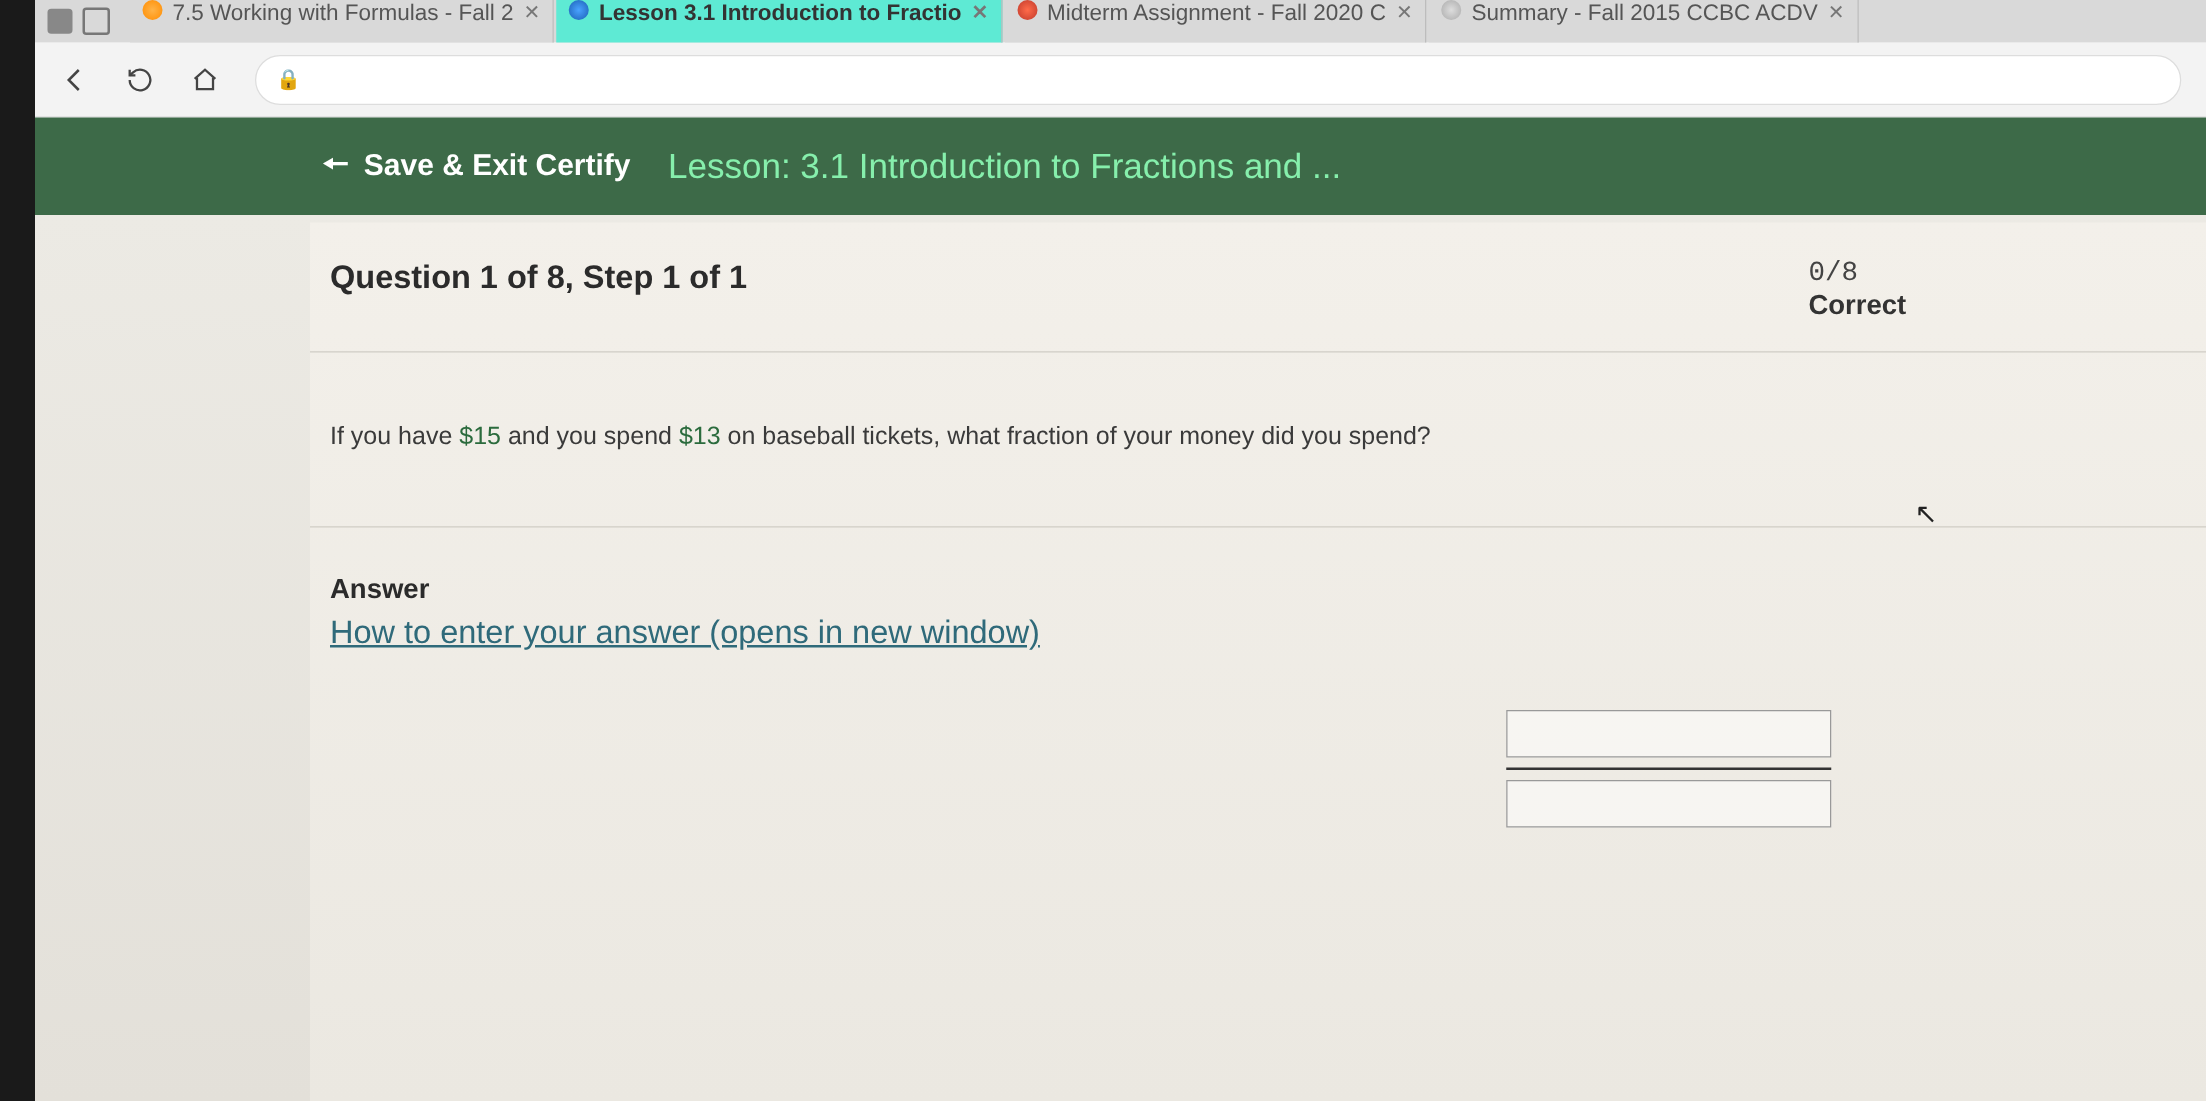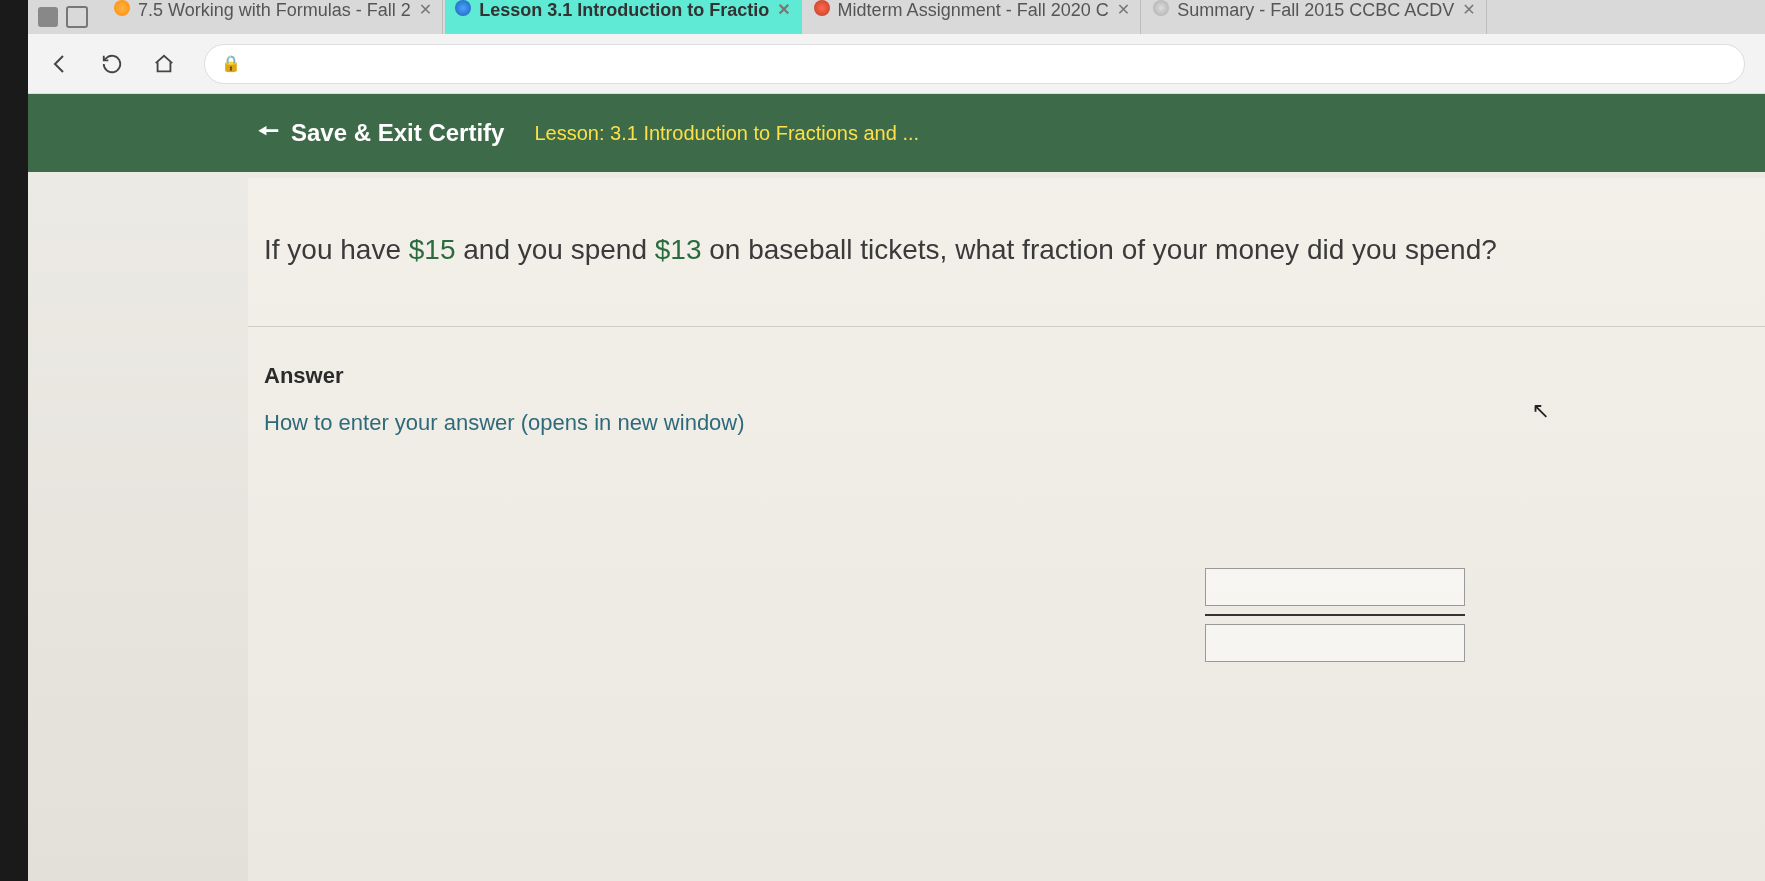--- a/index.html
+++ b/index.html
@@ -108,21 +108,21 @@
     padding-left: 230px;
     gap: 30px;
     color: #fff;
   }
   .save-exit {
     display: flex; align-items: center; gap: 12px;
     font-size: 24px; font-weight: 600;
     cursor: pointer;
   }
   .save-exit .arrow { font-size: 24px; }
-  .lesson-title { font-size: 20px; color: #fde047; }
+  .lesson-title { font-size: 28px; color: #86efac; }
   
   .content-wrap {
     background: linear-gradient(#eceae4,#e3e0d9);
     padding-top: 6px;
     height: calc(100% - 34px - 60px - 78px);
   }
   .card {
     margin-left: 220px;
     margin-right: 0;
     background: linear-gradient(180deg,#f3f0ea 0%, #ebe8e1 100%);
@@ -149,37 +149,38 @@
     margin-right: 200px;
   }
   .q-right .label {
     font-family: "Segoe UI", Arial, sans-serif;
     font-weight: 700;
     font-size: 22px;
     color: #333;
   }
   .q-body {
     padding: 56px 40px 60px 16px;
-    font-size: 28px;
+    font-size: 20px;
     color: #3a3a3a;
     border-bottom: 1px solid #d0cdc5;
   }
   .q-body .money { color: #2b6b3d; }
   .ans-section {
     padding: 36px 40px 60px 16px;
   }
   .ans-title {
     font-size: 22px;
     font-weight: 700;
     color: #2b2b2b;
-    margin-bottom: 21px;
+    margin-bottom: 6px;
   }
   .ans-link {
-    font-size: 22px;
+    font-size: 26px;
     color: #2f6a7a;
+    text-decoration: underline;
     cursor: pointer;
   }
   .fraction-box {
     position: absolute;
     right: 300px;
     top: 390px;
     width: 260px;
   }
   .fraction-box input {
     width: 100%;
@@ -261,20 +262,27 @@
     <div class="save-exit">
       <span class="arrow">🠔</span>
       <span>Save &amp; Exit Certify</span>
     </div>
     <div class="lesson-title">Lesson: 3.1 Introduction to Fractions and ...</div>
   </div>
 
   <div class="content-wrap">
     <div class="card">
 
+      <div class="q-header">
+        <div class="q-left">Question 1 of 8, Step 1 of 1</div>
+        <div class="q-right">
+          <div>0/8</div>
+          <div class="label">Correct</div>
+        </div>
+      </div>
 
       <div class="q-body">
         <span>If you have </span><span class="money">$15</span><span> and you spend </span><span class="money">$13</span><span> on baseball tickets, what fraction of your money did you spend?</span>
       </div>
 
       <div class="ans-section">
         <div class="ans-title">Answer</div>
         <div class="ans-link">How to enter your answer (opens in new window)</div>
       </div>
 

